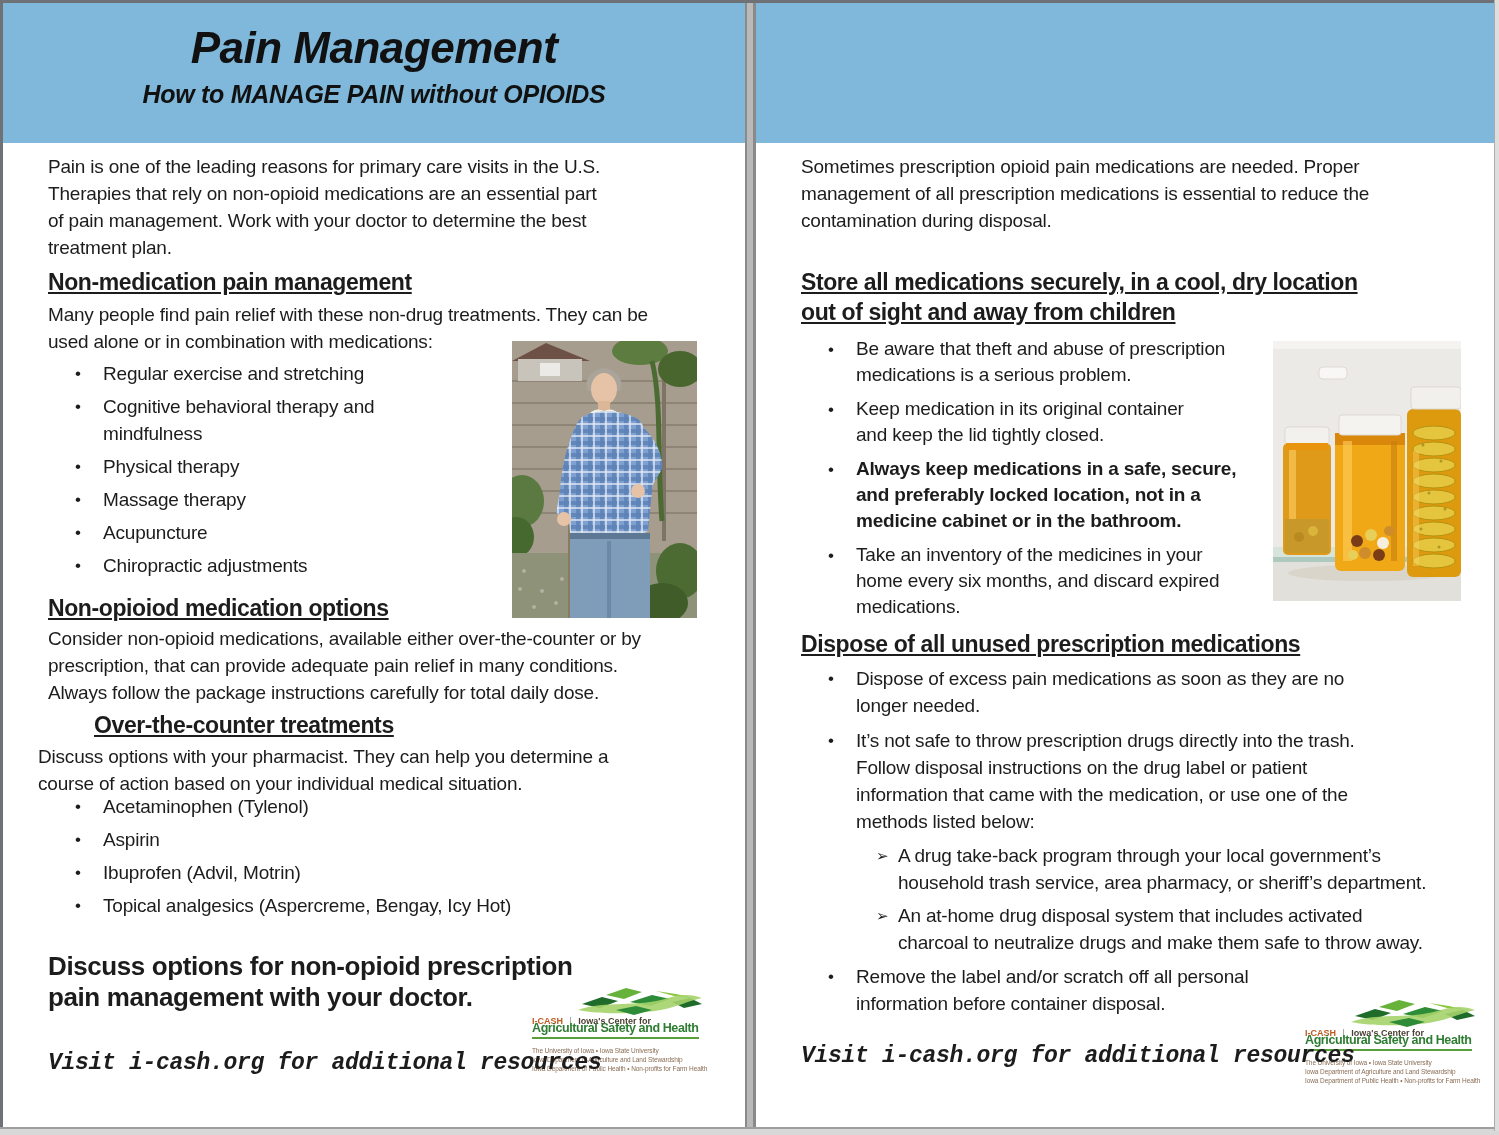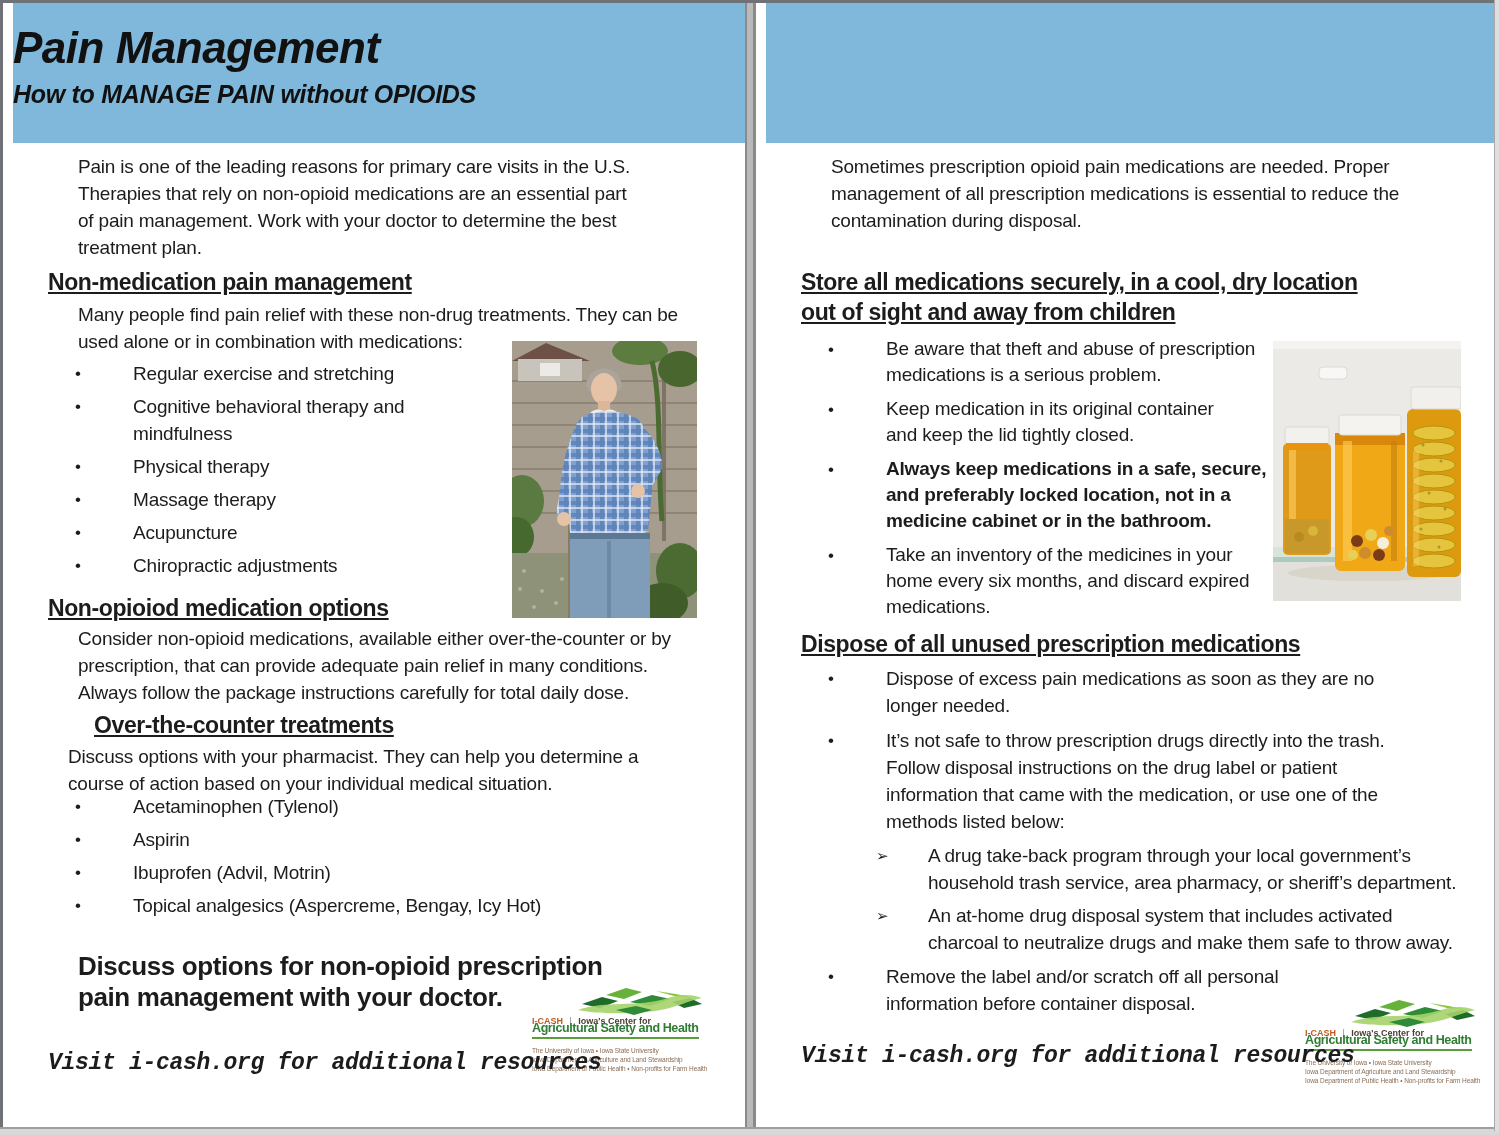--- a/index.html
+++ b/index.html
@@ -12,26 +12,26 @@
   .frame-top{position:absolute;left:0;top:0;width:1499px;height:3px;background:#6e7276;}
   .frame-left{position:absolute;left:0;top:0;width:3px;height:1131px;background:#6e7276;}
   .divider-a{position:absolute;left:745px;top:0;width:2px;height:1131px;background:#8a8a8a;}
   .divider-b{position:absolute;left:747px;top:0;width:6px;height:1131px;background:#b9b9b9;}
   .divider-c{position:absolute;left:753px;top:0;width:3px;height:1131px;background:#8a8a8a;}
   .frame-bottom-line{position:absolute;left:0;top:1127px;width:1499px;height:2px;background:#9e9e9e;}
   .frame-bottom{position:absolute;left:0;top:1129px;width:1499px;height:6px;background:#d8d8d8;}
   .frame-right-line{position:absolute;left:1494px;top:0;width:1px;height:1131px;background:#ababab;}
   .frame-right{position:absolute;left:1495px;top:0;width:4px;height:1131px;background:#dedede;}
   
-  .hdr{position:absolute;left:10px;top:0;width:100%;height:140px;background:#7fb8db;}
+  .hdr{position:absolute;left:0;top:0;width:100%;height:140px;background:#7fb8db;text-align:center;}
   .hdr .title{margin-top:20px;font-size:44px;font-weight:bold;font-style:italic;letter-spacing:-0.5px;color:#111;}
   .hdr .subtitle{margin-top:7px;font-size:25px;font-weight:bold;font-style:italic;letter-spacing:-0.3px;color:#111;}
   
   .blk{position:absolute;}
-  .ln{white-space:nowrap;font-size:19px;line-height:27px;letter-spacing:-0.2px;margin-left:30px;}
+  .ln{white-space:nowrap;font-size:19px;line-height:27px;letter-spacing:-0.2px;}
   .shead{font-size:23px;font-weight:bold;letter-spacing:-0.4px;white-space:nowrap;line-height:30px;text-decoration:underline;}
   .cta .ln{font-size:26px;font-weight:bold;line-height:31px;letter-spacing:-0.4px;}
   .footer{font-size:23px;font-weight:bold;font-style:italic;letter-spacing:-0.3px;white-space:nowrap;font-family:Liberation Mono, monospace;}
   
   .bullets{position:absolute;}
   .bullet-item{display:flex;margin-bottom:6px;}
   .bullet-item .marker{width:28px;flex:0 0 28px;font-size:17px;line-height:27px;}
   .bullet-item.tight .ln{line-height:26px;}
   .bullet-item.bold-item .ln{font-weight:bold;}
   .sub-bullets{position:absolute;}

